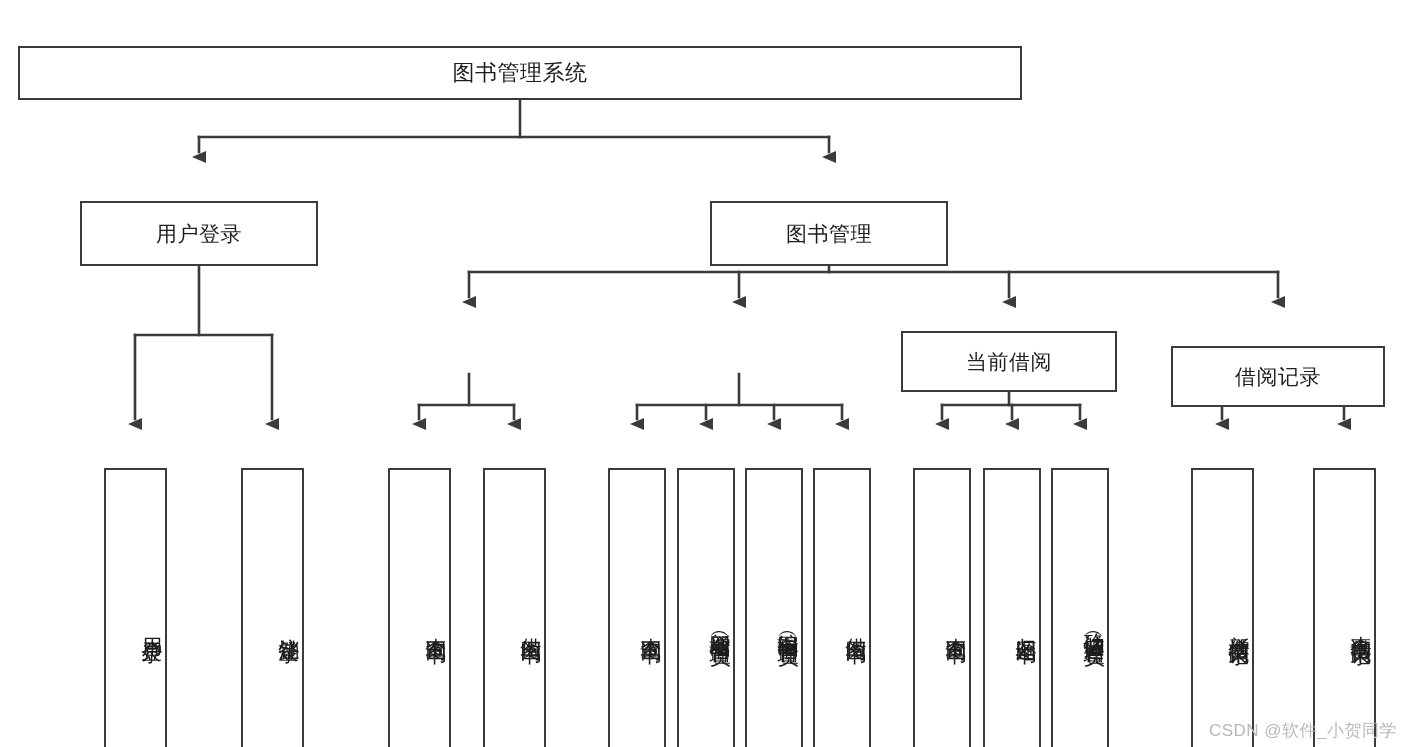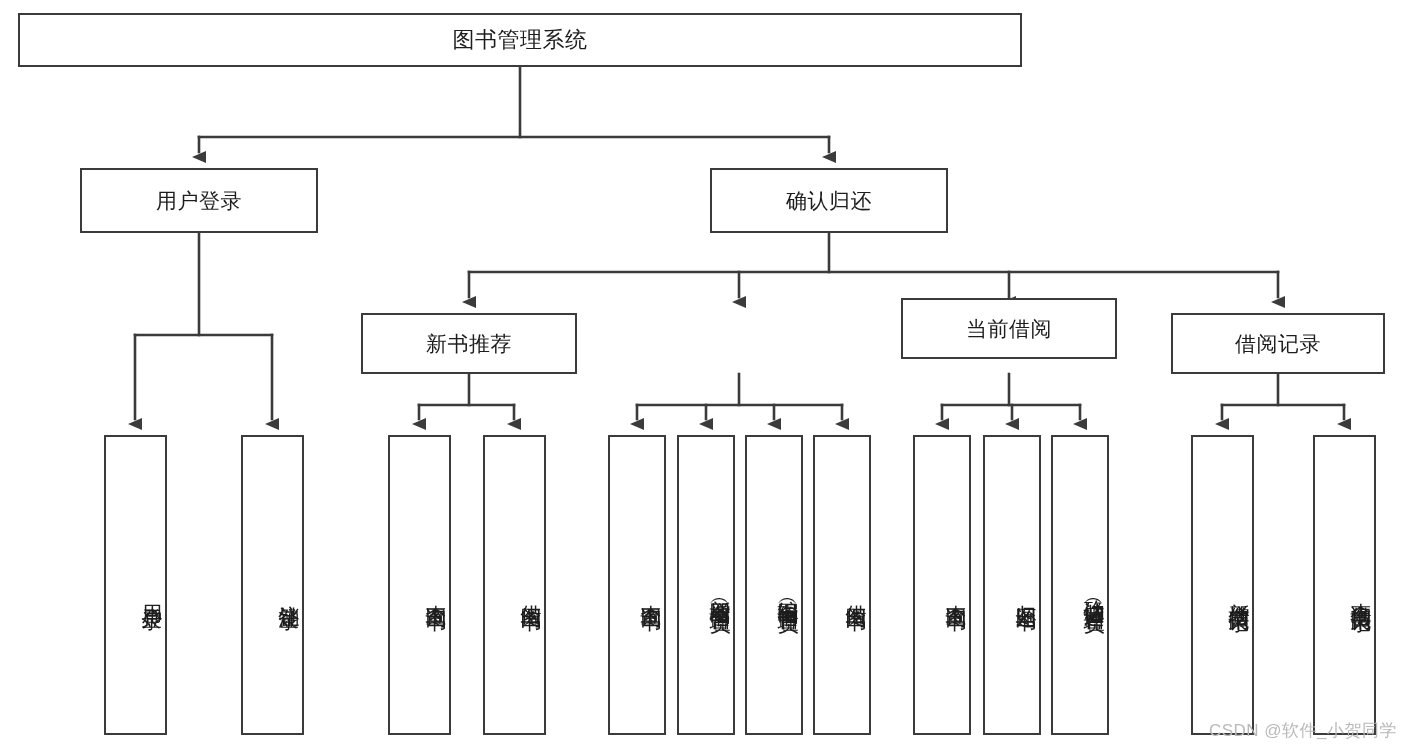--- a/index.html
+++ b/index.html
@@ -29,20 +29,21 @@
   .node {
     position: absolute;
     box-sizing: border-box;
     border: 2px solid #3b3b3b;
     background: #ffffff;
     display: flex;
     align-items: center;
     justify-content: center;
     color: #1d1d1d;
     text-align: center;
+    margin-top: 33px;
   }
   .node.horiz {
     font-size: 21px;
     letter-spacing: 0.5px;
     line-height: 1.2;
   }
   .node.root {
     font-size: 22px;
   }
   .node.vert {
@@ -128,26 +129,23 @@
   </svg>
 
   <div class="node horiz root" style="left:18px; top:13px; width:1004px; height:54px;">
     <span>图书管理系统</span>
   </div>
 
   <div class="node horiz" style="left:80px; top:168px; width:238px; height:65px;">
     <span>用户登录</span>
   </div>
   <div class="node horiz" style="left:710px; top:168px; width:238px; height:65px;">
-    <span>确认归还</span>
+    <span>图书管理</span>
   </div>
 
-  <div class="node horiz" style="left:361px; top:313px; width:216px; height:61px;">
-    <span>新书推荐</span>
-  </div>
   <div class="node horiz" style="left:901px; top:298px; width:216px; height:61px;">
     <span>当前借阅</span>
   </div>
   <div class="node horiz" style="left:1171px; top:313px; width:214px; height:61px;">
     <span>借阅记录</span>
   </div>
 
   <div class="node vert" style="left:104px; top:435px; width:63px; height:300px;">
     <span class="vlabel">用户登录</span>
   </div>

